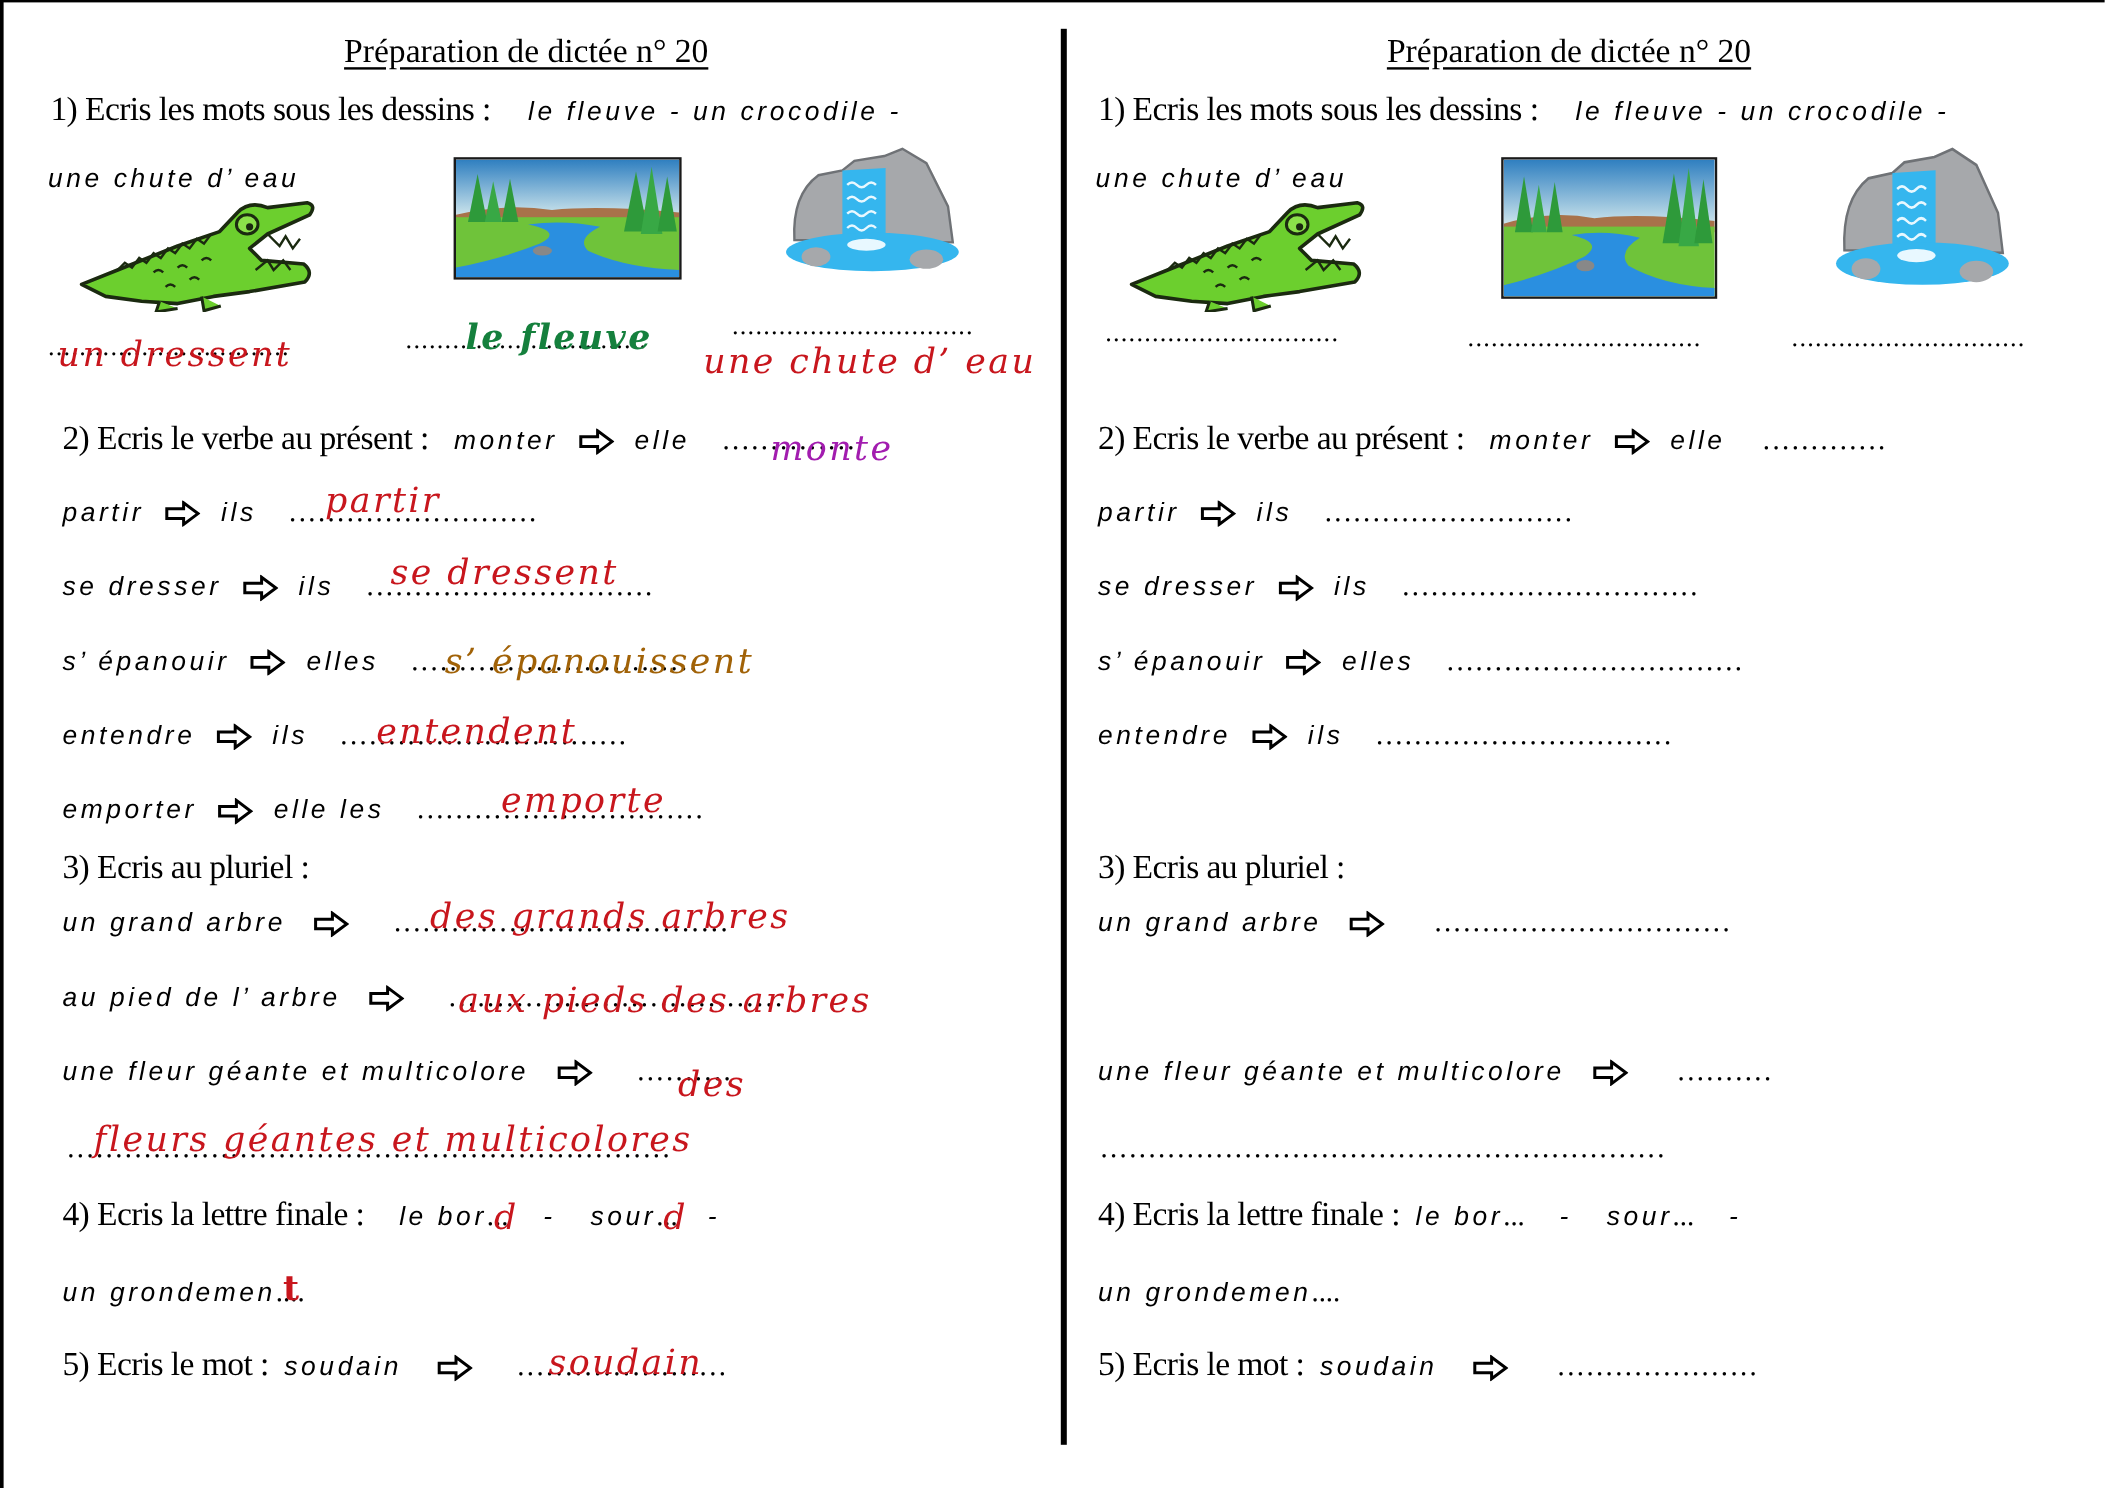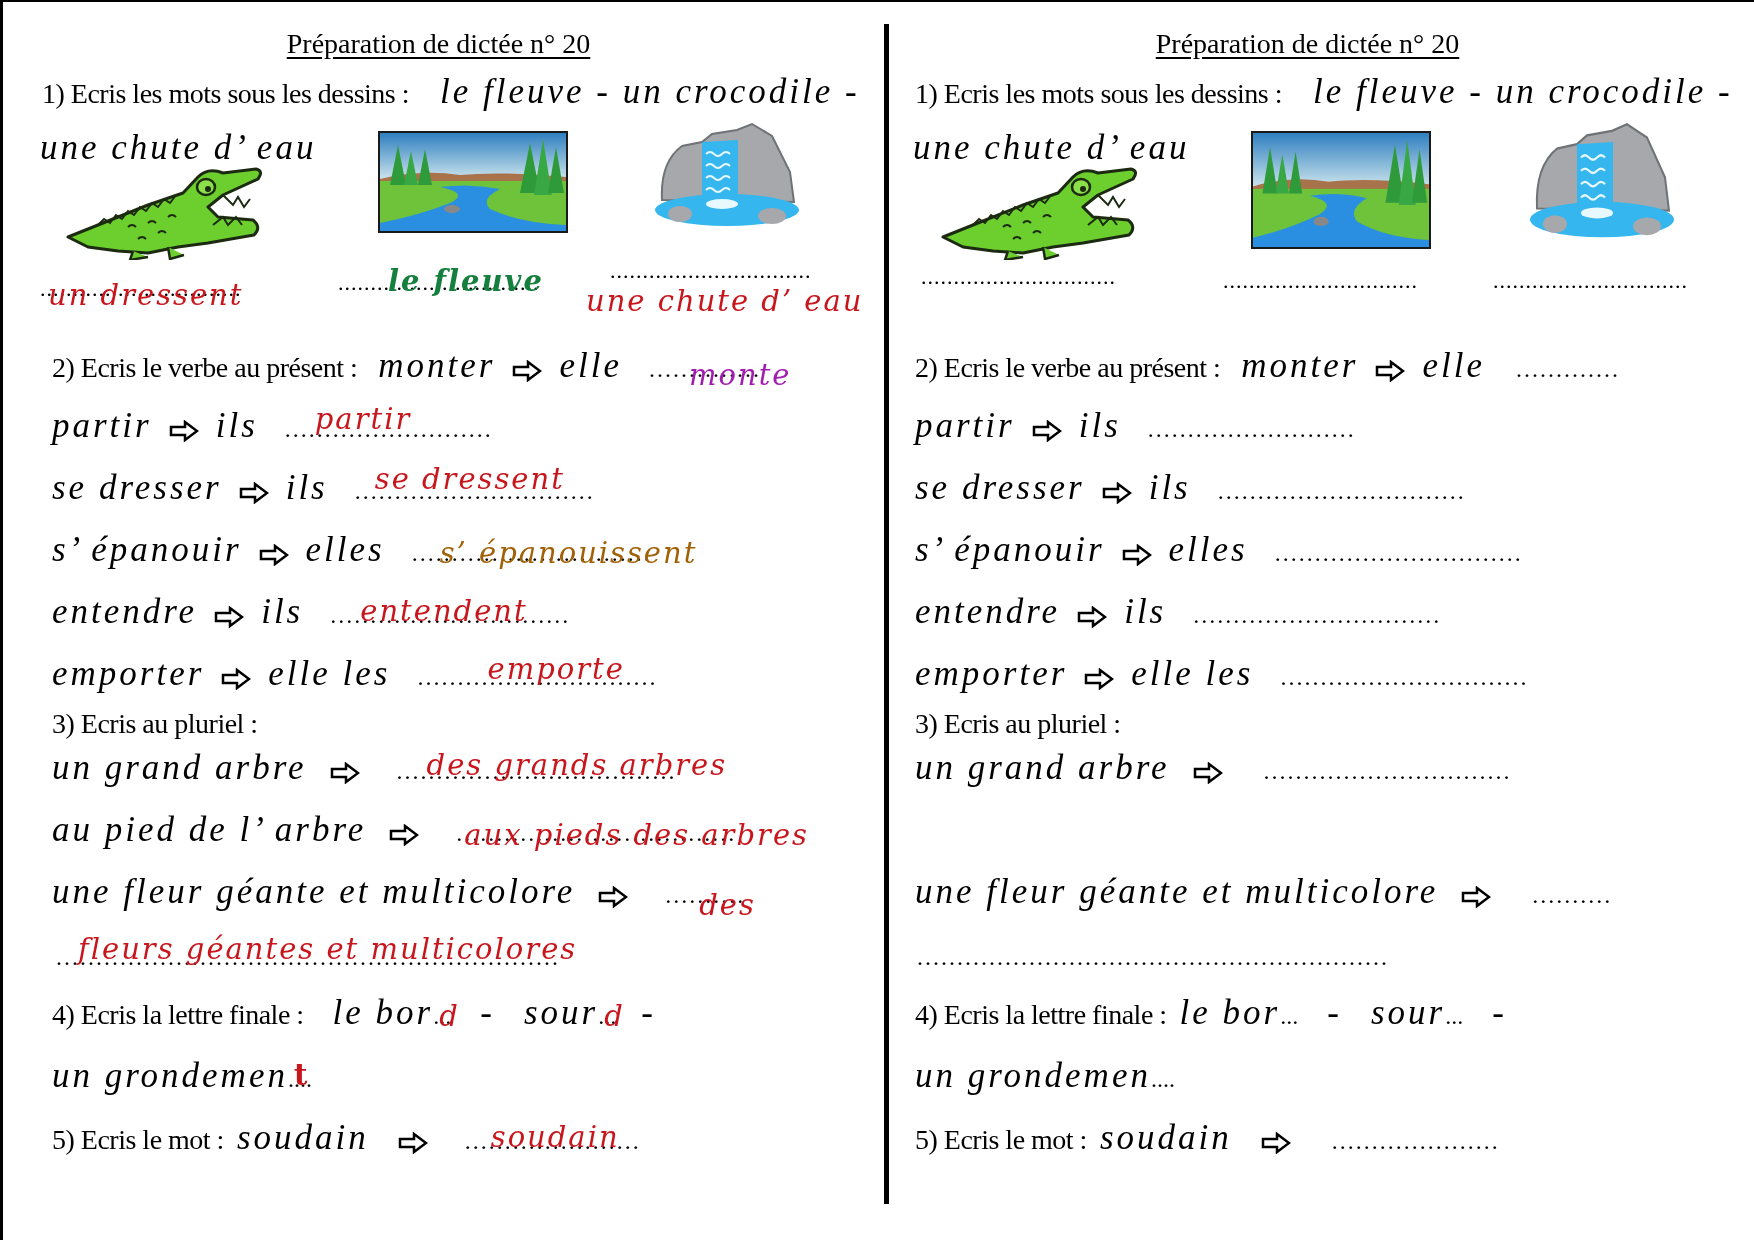--- a/index.html
+++ b/index.html
@@ -9,21 +9,21 @@
            border-top: 2px solid #000; border-left: 3px solid #000; }
   .divider { position: absolute; left: 884px; top: 24px; width: 5px; height: 1180px; background: #000; }
   .half { position: absolute; top: 0; width: 877px; height: 1240px; }
   .half.left { left: 0; }
   .half.right { left: 877px; }
   .title { position: absolute; top: 28px; left: 0; width: 877px; text-align: center;
            font-size: 28px; text-decoration: underline; text-underline-offset: 4px; }
   .half.right .title { left: -8px; }
   .row { position: absolute; white-space: nowrap; font-size: 28px; line-height: 36px; }
   .print { font-family: "Liberation Serif", serif; font-size: 28px; letter-spacing: -0.5px; }
-  .cursive { font-family: Liberation Serif, serif; font-style: italic; font-size: 35px; letter-spacing: 3px; }
+  .cursive { font-family: Liberation Sans, sans-serif; font-style: italic; font-size: 22px; letter-spacing: 3px; }
   .arrow { display: inline-block; width: 30px; height: 22px; vertical-align: middle; margin: 0 10px; }
   .dots { letter-spacing: 2px; font-size: 24px; }
   .ans-wrap { position: relative; display: inline-block; }
   .answer { position: absolute; left: 0; bottom: 6px; white-space: nowrap;
             font-family: "DejaVu Serif", serif; font-style: italic; font-size: 29px;
             letter-spacing: 2px; color: #c8161d; }
   .img-box { position: absolute; }
   .label-line { position: absolute; font-size: 22px; letter-spacing: 1px; }
 </style>
 </head>
@@ -291,28 +291,20 @@
     <span class="dots" style="margin-left:20px;">...............................</span>
   </div>
   <div class="row" style="left:38px; top:594px;">
     <span class="cursive">entendre</span>
     <svg class="arrow" viewBox="0 0 30 22">
         <path d="M2 7 H16 V2 L28 11 L16 20 V15 H2 Z" fill="#fff" stroke="#000" stroke-width="2.5"></path>
       </svg>
     <span class="cursive">ils</span>
     <span class="dots" style="margin-left:20px;">...............................</span>
   </div>
-  <div class="row" style="left:38px; top:656px;">
-    <span class="cursive">emporter</span>
-    <svg class="arrow" viewBox="0 0 30 22">
-        <path d="M2 7 H16 V2 L28 11 L16 20 V15 H2 Z" fill="#fff" stroke="#000" stroke-width="2.5"></path>
-      </svg>
-    <span class="cursive">elle les</span>
-    <span class="dots" style="margin-left:20px;">...............................</span>
-  </div>
 
   <div class="row" style="left:38px; top:706px;">
     <span class="print">3) Ecris au pluriel :</span>
   </div>
   <div class="row" style="left:38px; top:750px;">
     <span class="cursive">un grand arbre</span>
     <svg class="arrow" style="margin-left:16px;" viewBox="0 0 30 22">
         <path d="M2 7 H16 V2 L28 11 L16 20 V15 H2 Z" fill="#fff" stroke="#000" stroke-width="2.5"></path>
       </svg>
     <span class="dots" style="margin-left:24px;">...............................</span>

